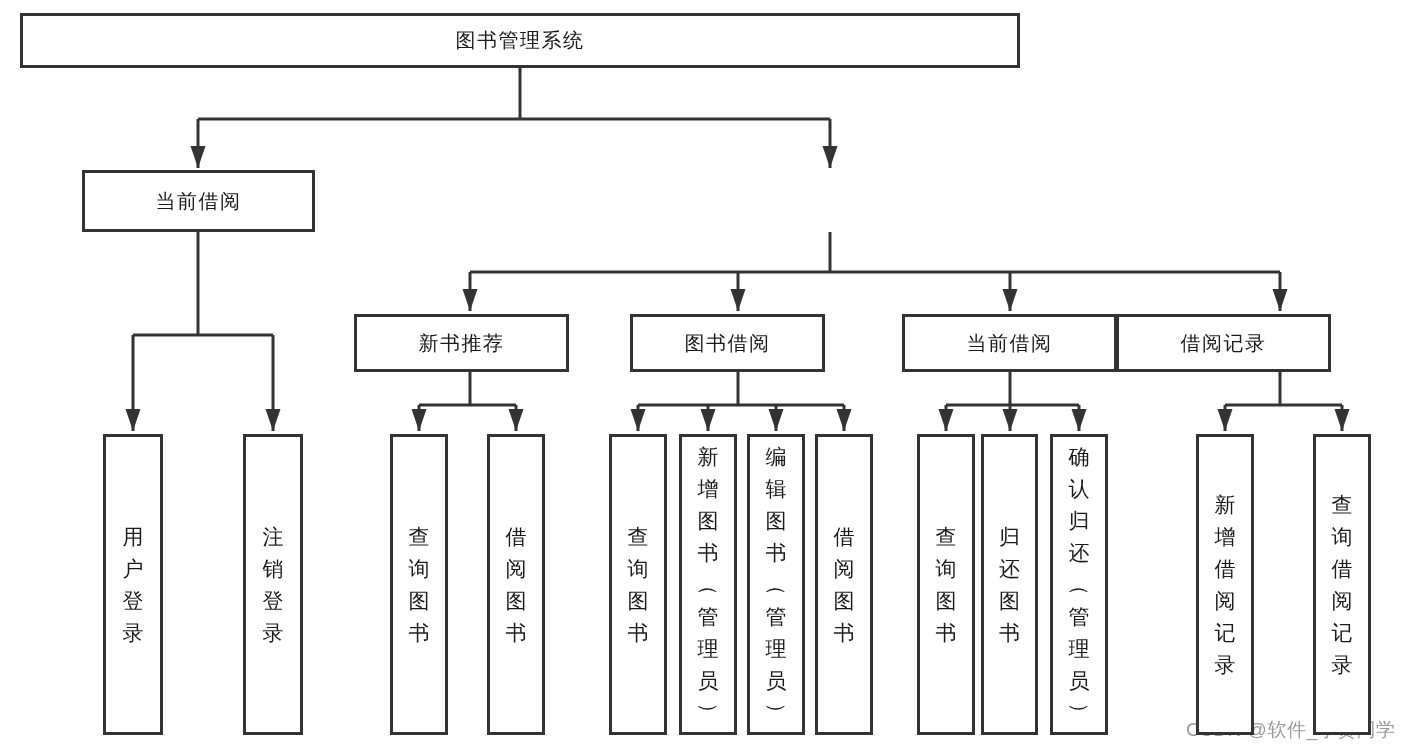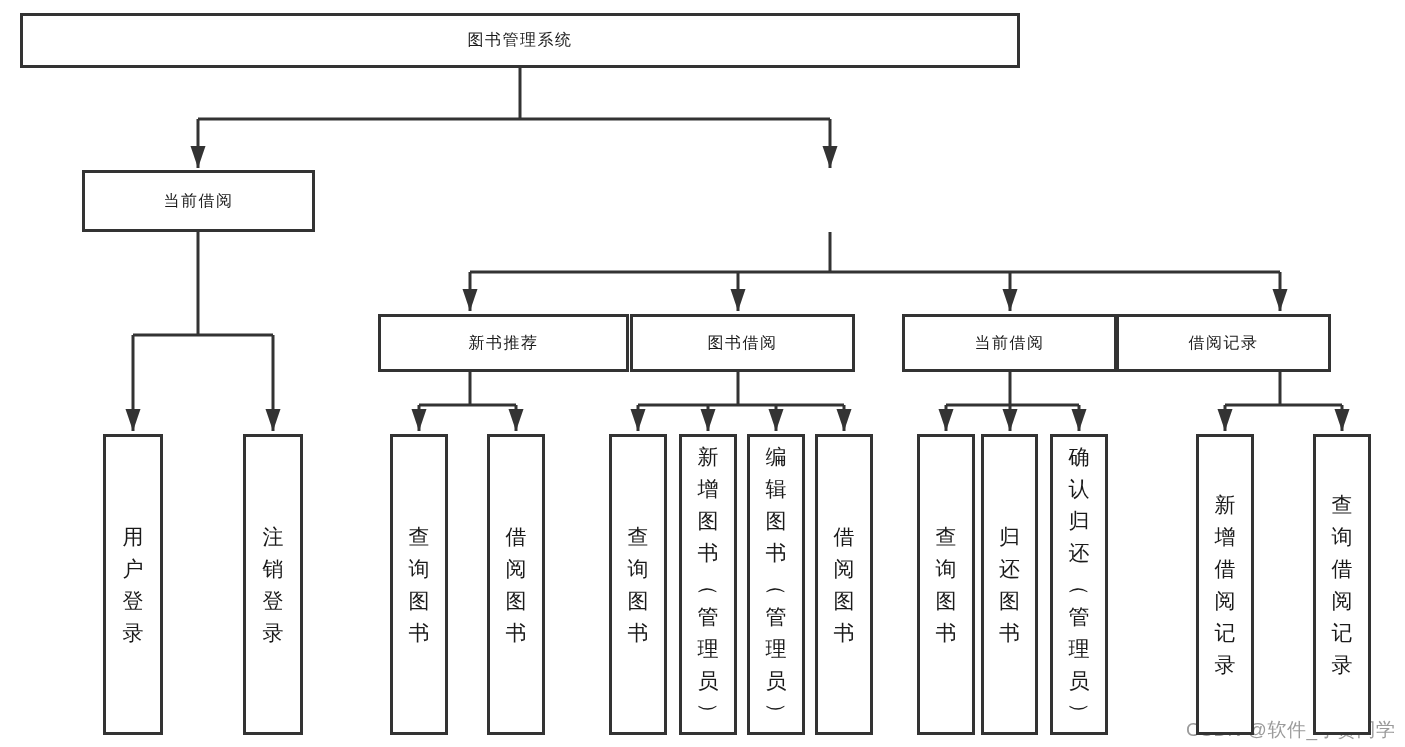--- a/index.html
+++ b/index.html
@@ -24,21 +24,21 @@
     position: absolute;
     z-index: 2;
     background: var(--box-fill);
     border: 3px solid var(--line);
     display: flex;
     align-items: center;
     justify-content: center;
     color: var(--text);
   }
   .hlabel {
-    font-size: 16px;
+    font-size: 20px;
     letter-spacing: 1.5px;
     white-space: nowrap;
   }
   .vtext {
     display: flex;
     flex-direction: column;
     align-items: center;
     justify-content: center;
     height: 100%;
     width: 100%;
@@ -116,24 +116,24 @@
   </svg>
 
   <div class="node" style="left:20px; top:13px; width:1000px; height:55px;">
     <span class="hlabel">图书管理系统</span>
   </div>
 
   <div class="node" style="left:82px; top:170px; width:233px; height:62px;">
     <span class="hlabel">当前借阅</span>
   </div>
 
-  <div class="node" style="left:378px; top:314px; width:251px; height:58px;">
+  <div class="node" style="left:354px; top:314px; width:215px; height:58px;">
     <span class="hlabel">新书推荐</span>
   </div>
-  <div class="node" style="left:630px; top:314px; width:225px; height:58px;">
+  <div class="node" style="left:630px; top:314px; width:195px; height:58px;">
     <span class="hlabel">图书借阅</span>
   </div>
   <div class="node" style="left:902px; top:314px; width:215px; height:58px;">
     <span class="hlabel">当前借阅</span>
   </div>
   <div class="node" style="left:1116px; top:314px; width:215px; height:58px;">
     <span class="hlabel">借阅记录</span>
   </div>
 
   <div class="node" style="left:103px; top:434px; width:60px; height:301px;">

